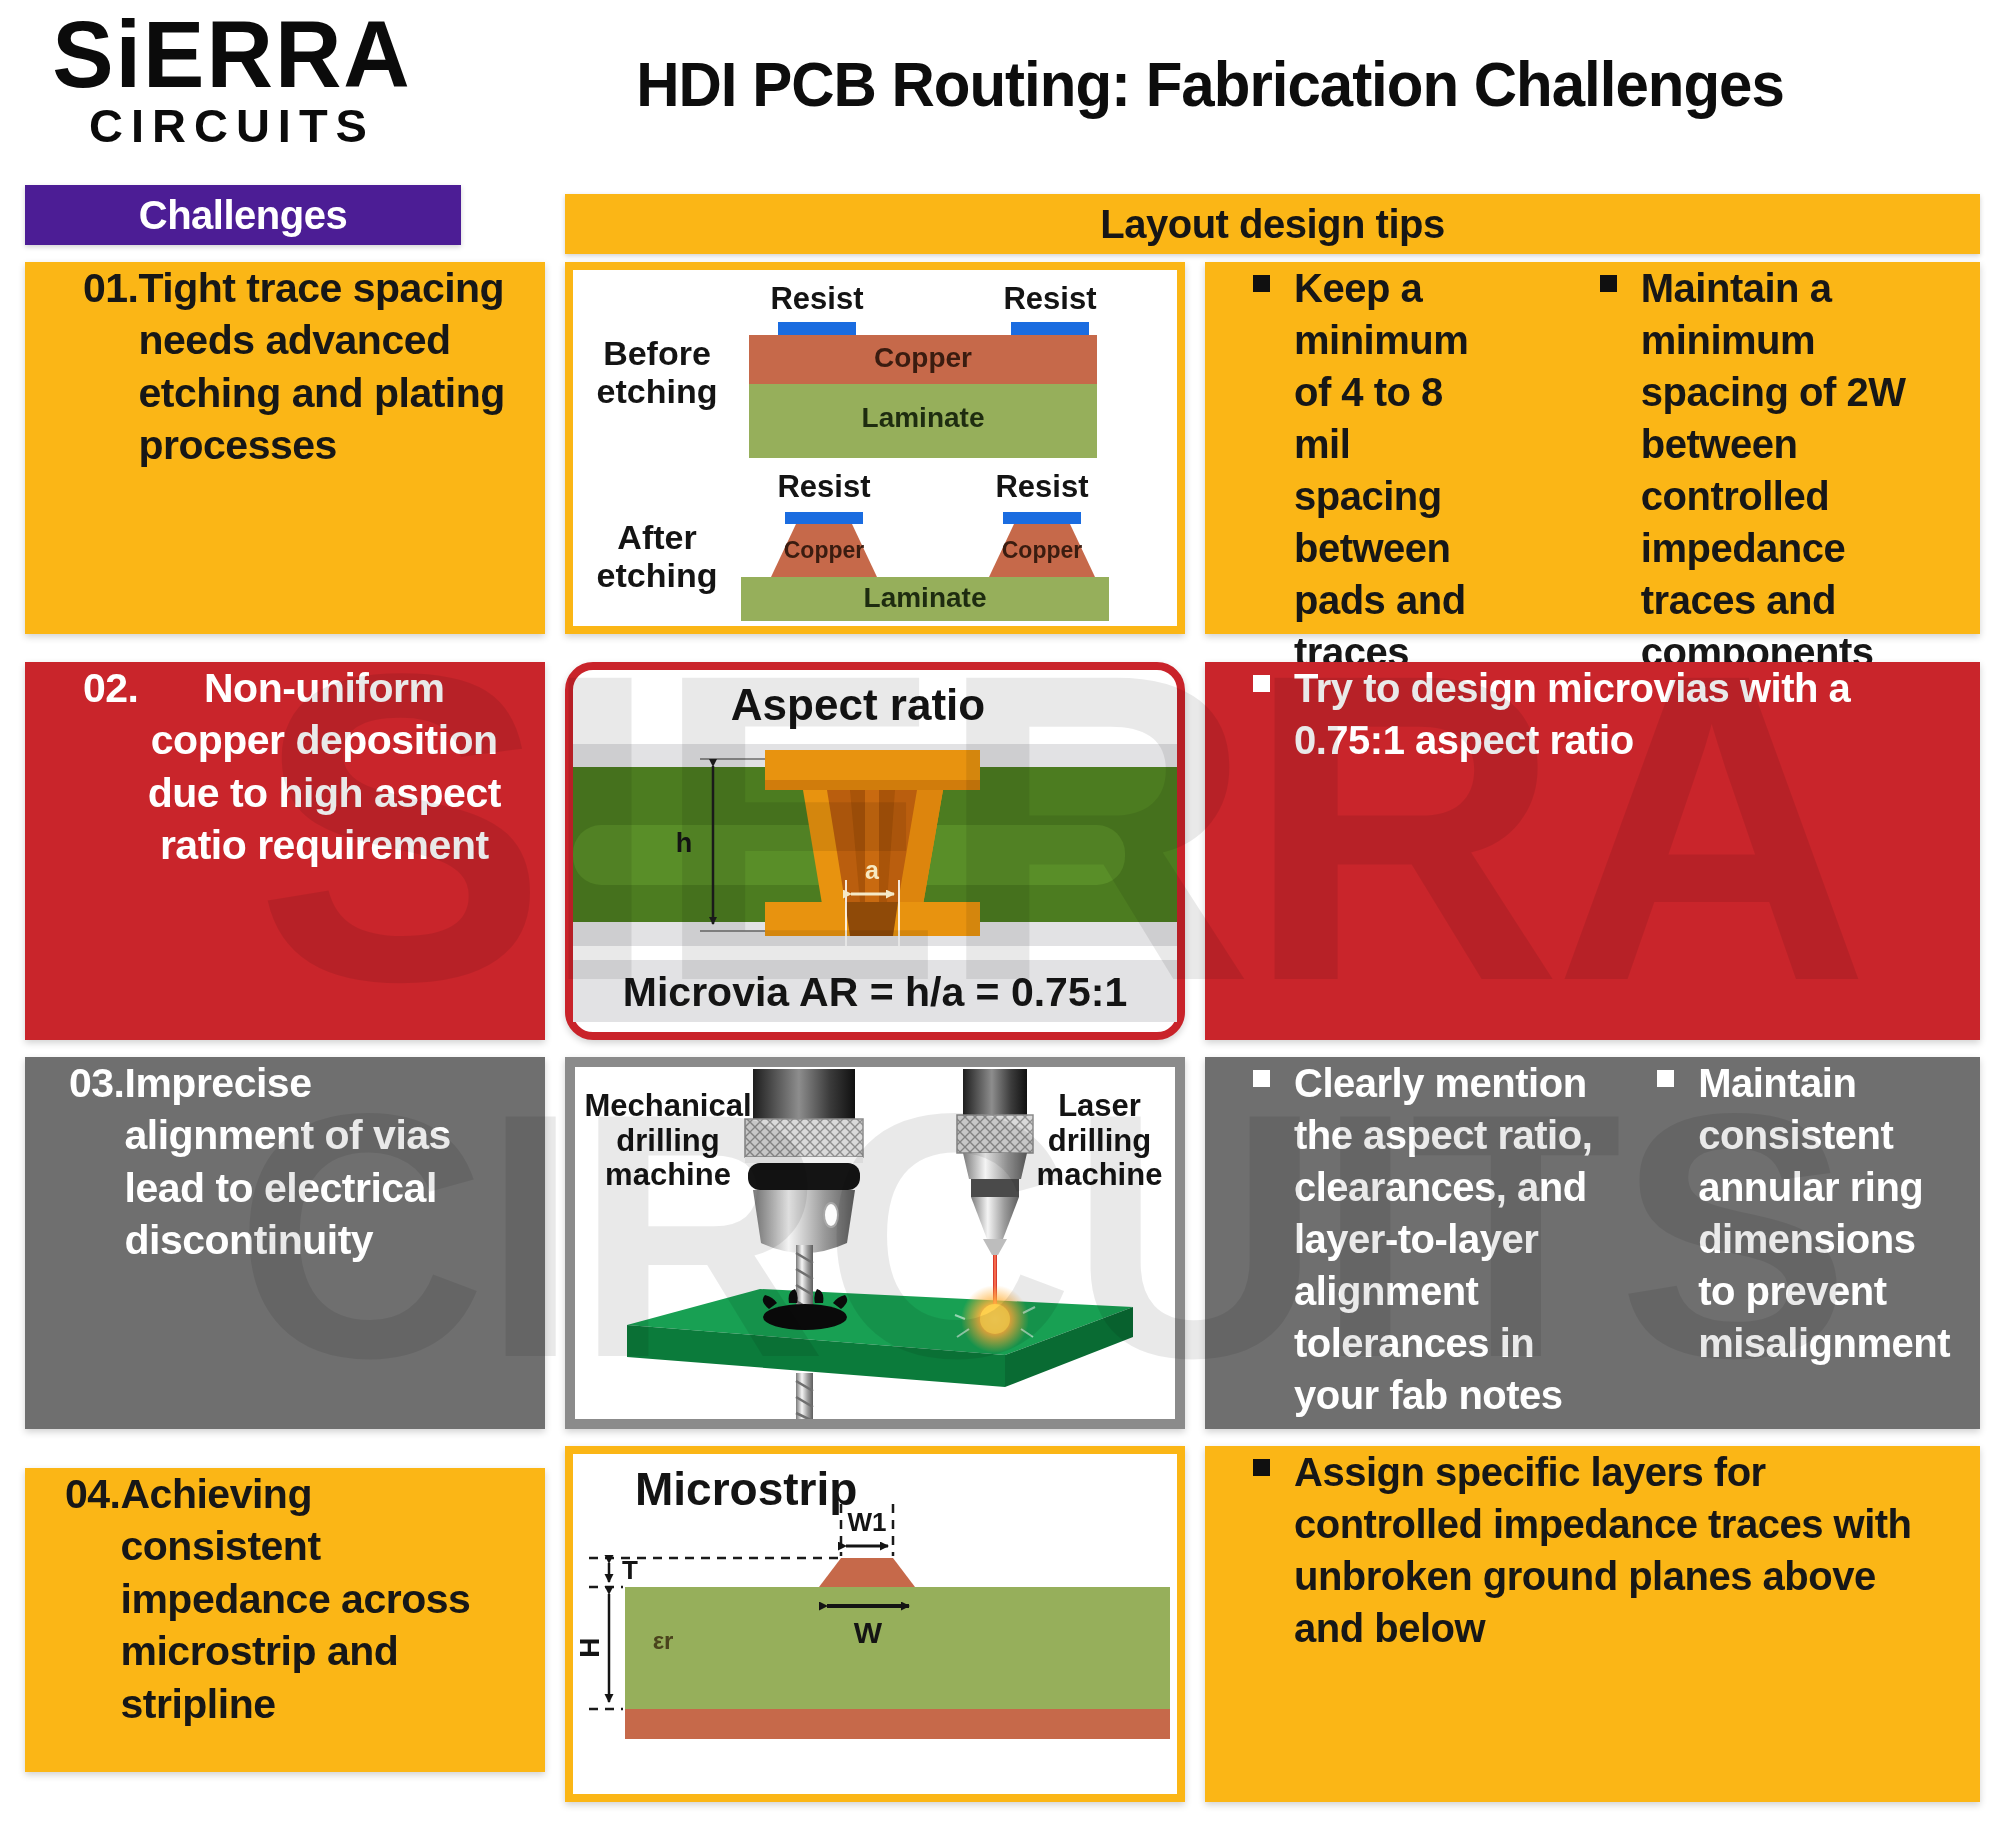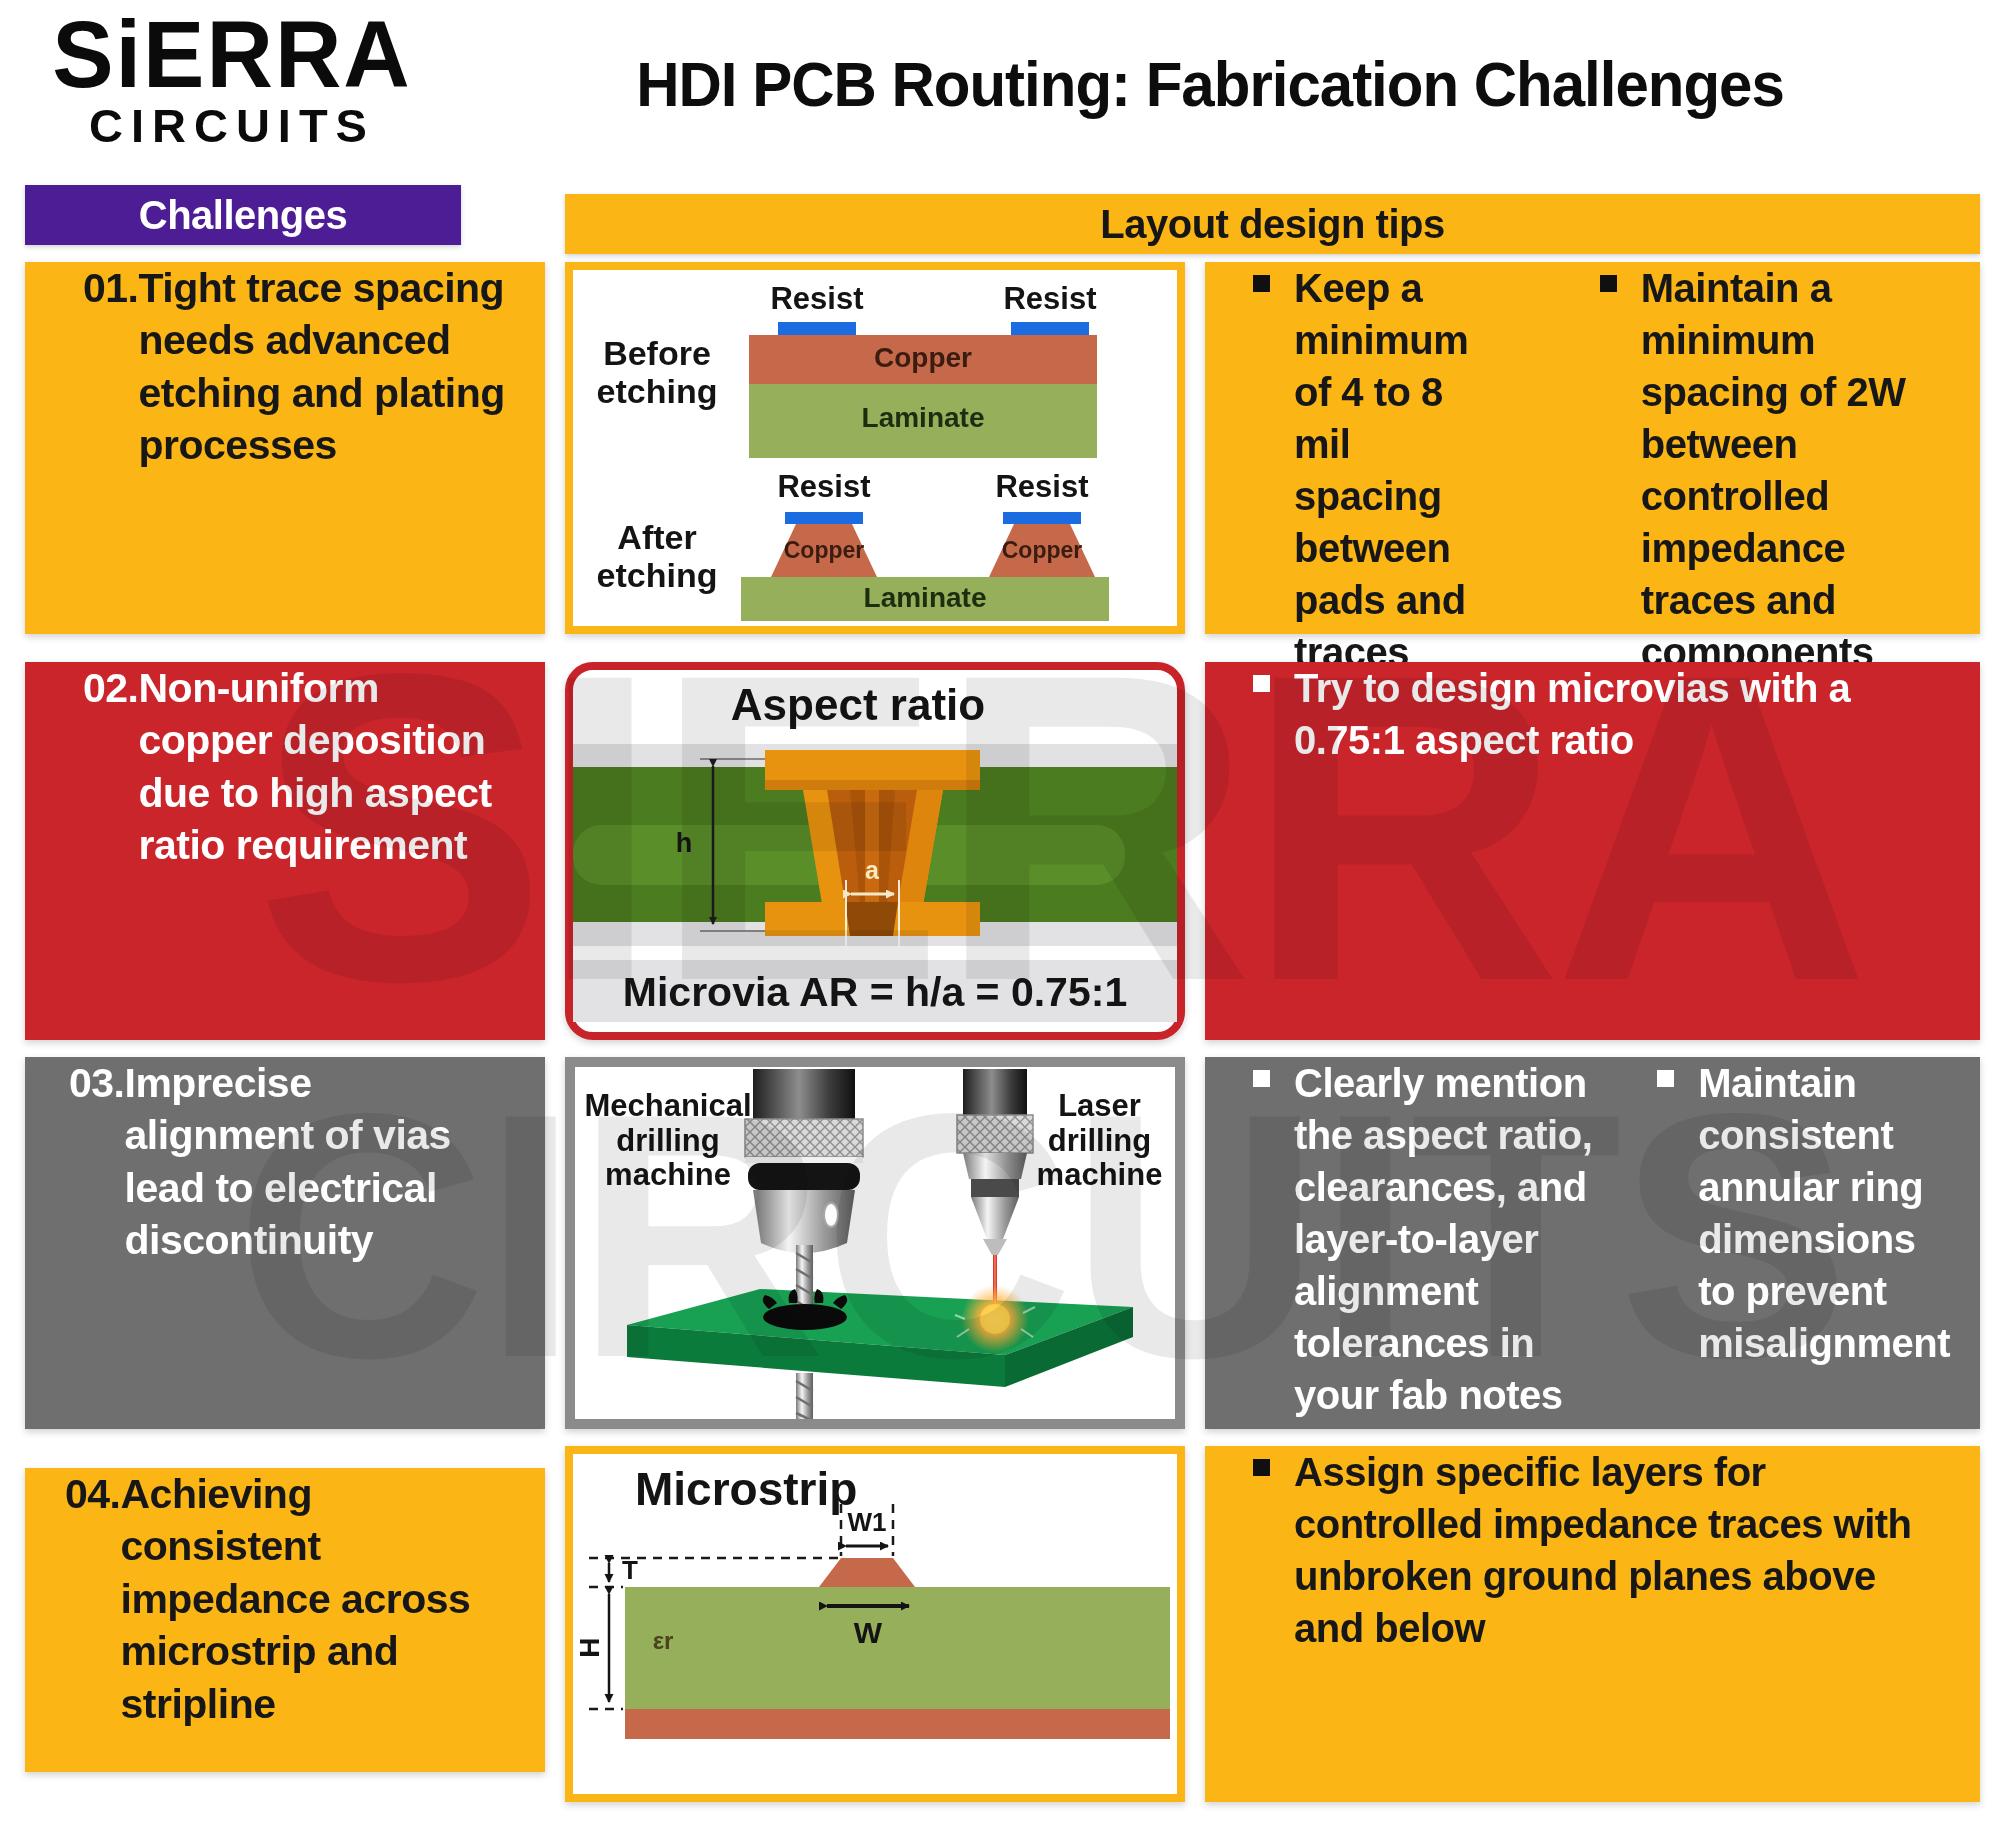--- a/index.html
+++ b/index.html
@@ -99,21 +99,21 @@
   <div class="tip">
     <span class="bullet"></span>
     <span>Keep a minimum of 4 to 8 mil spacing between pads and traces</span>
   </div>
   <div class="tip">
     <span class="bullet"></span>
     <span>Maintain a minimum spacing of 2W between controlled impedance traces and components</span>
   </div>
 </div>
 
-<div class="cell challenge row-red" style="top:662px;height:378px;">
+<div class="cell challenge row-red" style="top:662px;height:378px;text-align:center;">
   <div>02.</div>
   <div>Non-uniform copper deposition due to high aspect ratio requirement</div>
 </div>
 
 <div class="cell figure fig-red" style="top:662px;height:378px;border-radius:28px;">
   <div class="fig-inner">
     <svg width="604" height="362" viewBox="0 0 604 362">
       <defs>
         <marker id="arrB" markerWidth="10" markerHeight="10" refX="7" refY="4" orient="auto" markerUnits="userSpaceOnUse">
           <path d="M0,0 L8,4 L0,8 Z" fill="#1d1d1d"></path>

